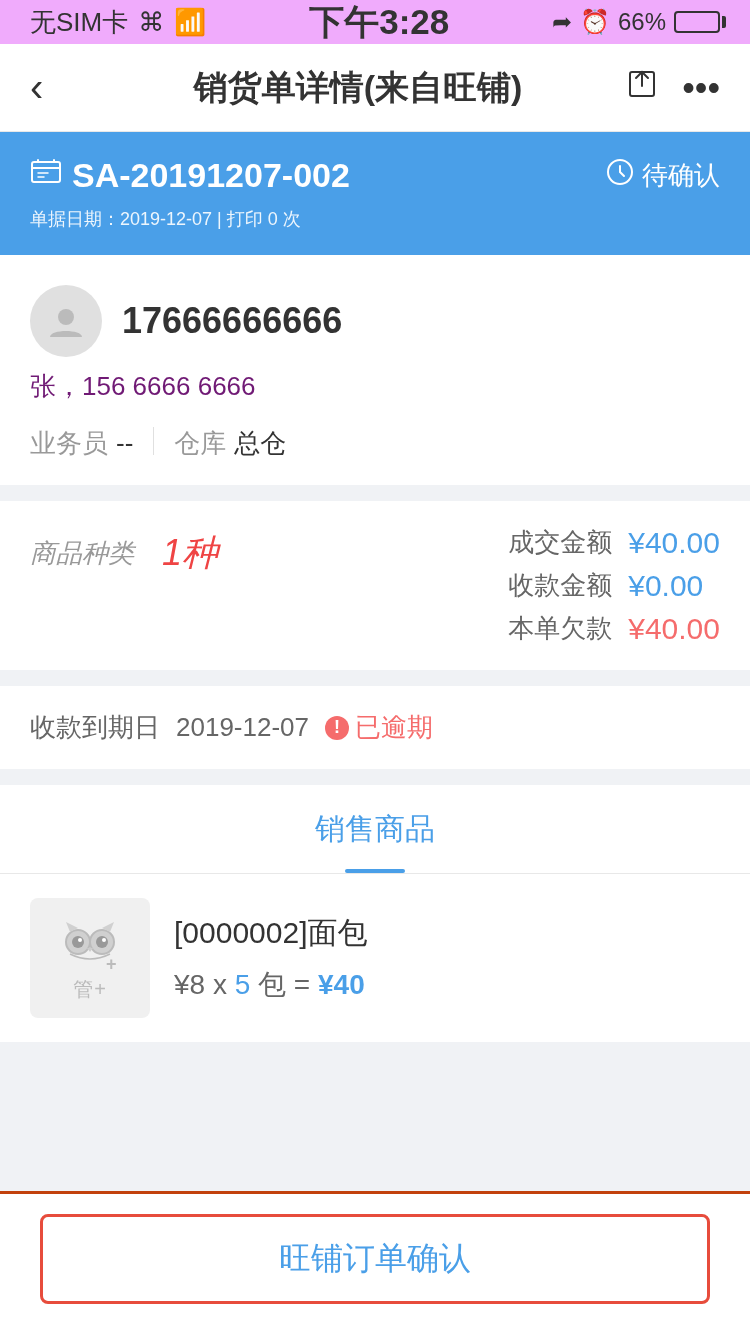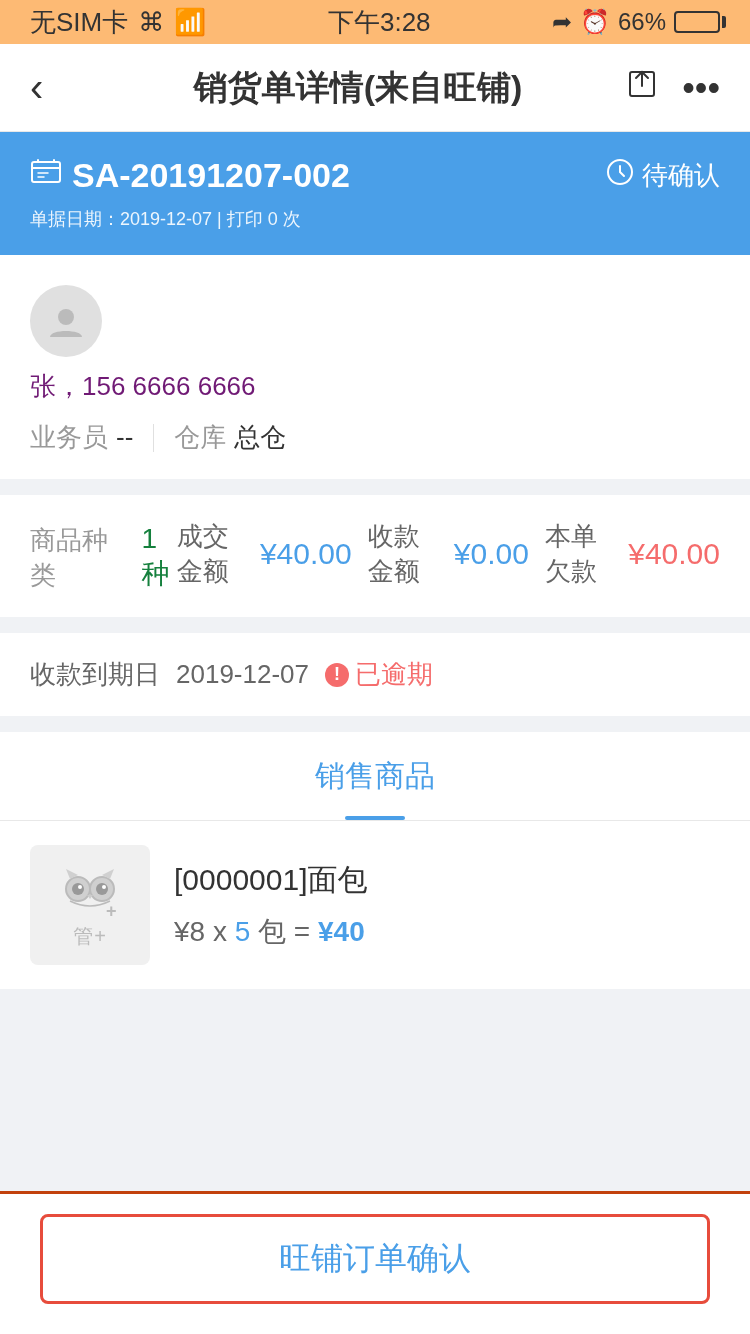--- a/index.html
+++ b/index.html
@@ -9,30 +9,30 @@
       min-height: 1334px;
       font-family: -apple-system, "PingFang SC", "Helvetica Neue", Arial, sans-serif;
       background: #f0f2f5;
       font-size: 28px;
       color: #333;
     }
 
     
     .status-bar {
       height: 44px;
-      background: #fdba74;
+      background: #f0abfc;
       display: flex;
       align-items: center;
       justify-content: space-between;
       padding: 0 30px;
       font-size: 26px;
       font-weight: 500;
     }
     .status-bar-left { display: flex; align-items: center; gap: 10px; }
-    .status-bar-center { font-size: 26px; font-weight: 400; }
+    .status-bar-center { font-size: 35px; font-weight: 700; }
     .status-bar-right { display: flex; align-items: center; gap: 8px; font-size: 24px; }
     .battery-icon {
       width: 46px; height: 22px; border: 2px solid #333; border-radius: 4px; position: relative; display: inline-block;
     }
     .battery-icon::after {
       content: ''; position: absolute; right: -8px; top: 50%; transform: translateY(-50%);
       width: 4px; height: 12px; background: #333; border-radius: 0 2px 2px 0;
     }
     .battery-fill { height: 100%; width: 66%; background: #333; border-radius: 2px; }
 
@@ -125,49 +125,49 @@
       margin-bottom: 16px;
       padding-left: 0;
     }
     .info-row {
       display: flex;
       align-items: center;
       font-size: 26px;
       color: #666;
       gap: 20px;
     }
-    .info-item { display: flex; align-items: center; gap: 8px; }
+    .info-item { display: flex; align-items: center; gap: 8px; margin-top: 6px; }
     .info-label { color: #999; }
     .info-value { color: #333; }
     .divider-vertical { width: 1px; height: 28px; background: #e0e0e0; }
 
     
     .summary-card {
       background: #fff;
       padding: 24px 30px;
       margin-bottom: 16px;
       display: flex;
       align-items: flex-start;
       justify-content: space-between;
     }
     .summary-left {
       display: flex;
       align-items: center;
       font-size: 26px;
       color: #666;
       gap: 28px;
       padding-top: 4px;
+      font-style: italic;
     }
     .summary-label { color: #999; }
-    .summary-value { color: #15803d; font-size: 28px; }
+    .summary-value { color: #ef4444; font-size: 36px; }
     .summary-right {
       display: flex;
-      flex-direction: row;
-      align-items: flex-end;
-      gap: 16px;
+      flex-direction: column;
+      gap: 8px;
     }
     .summary-line {
       display: flex;
       align-items: center;
       gap: 16px;
       font-size: 26px;
     }
     .summary-line-label { color: #666; }
     .amount-blue { color: #4a9fe8; font-size: 30px; font-weight: 500; }
     .amount-red { color: #f56c6c; font-size: 30px; font-weight: 500; }
@@ -366,20 +366,21 @@
 </div>
 
 <div class="info-card">
   <div class="customer-row">
     <div class="avatar">
       <svg width="40" height="40" viewBox="0 0 40 40" fill="none">
         <circle cx="20" cy="16" r="8" fill="#bbb"></circle>
         <path d="M4 36 C4 28 36 28 36 36" fill="#bbb"></path>
       </svg>
     </div>
+    <div class="customer-name">17666666666</div>
   </div>
   <div class="customer-sub">张，156 6666 6666</div>
   <div class="info-row">
     <div class="info-item">
       <span class="info-label">业务员</span>
       <span class="info-value">--</span>
     </div>
     <div class="divider-vertical"></div>
     <div class="info-item">
       <span class="info-label">仓库</span>
@@ -442,21 +443,21 @@
         <path d="M60 18 L64 8 L52 14 Z" fill="#d0d0d0"></path>
 
         <path d="M20 40 Q40 50 60 40" stroke="#bbb" stroke-width="1.5" fill="none"></path>
 
         <text x="56" y="56" font-size="18" fill="#bbb" font-weight="bold">+</text>
       </svg>
       <span style="font-size:20px;color:#bbb;margin-top:2px;letter-spacing:1px;">管+</span>
     </div>
   </div>
   <div class="product-info">
-    <div class="product-name">[0000001]面包</div>
+    <div class="product-name">[0000002]面包</div>
     <div class="product-price">
       <span>¥8</span>
       <span> x </span>
       <span class="qty">5</span>
       <span>包</span>
       <span> = </span>
       <span class="total">¥40</span>
     </div>
   </div>
 </div>

